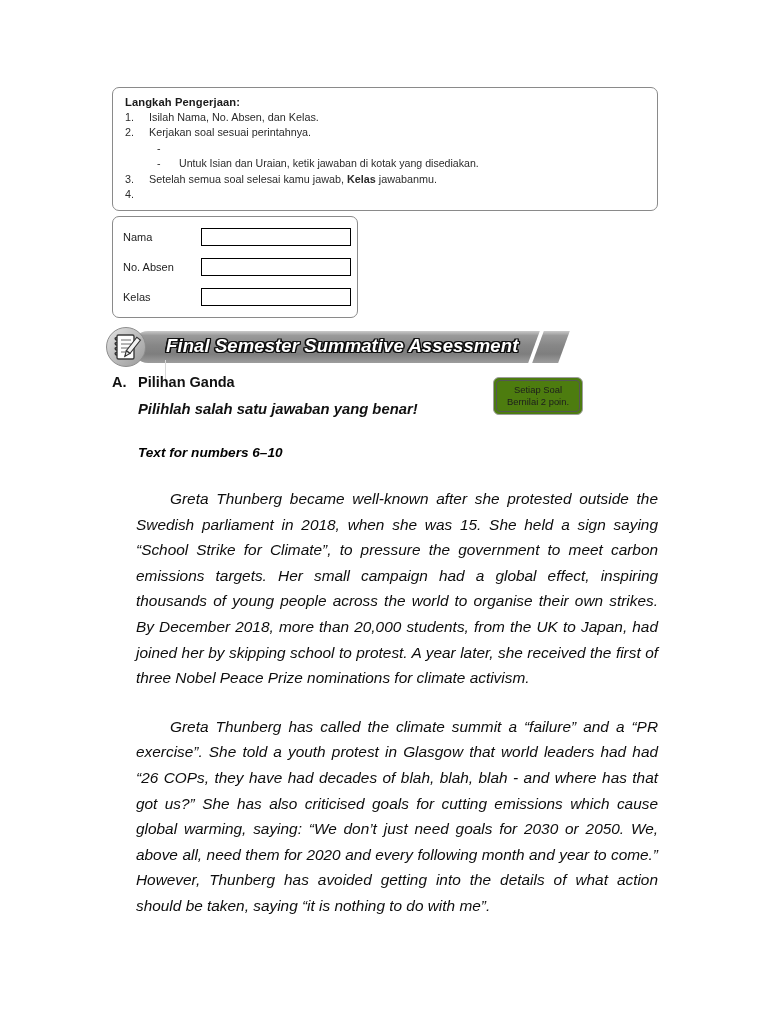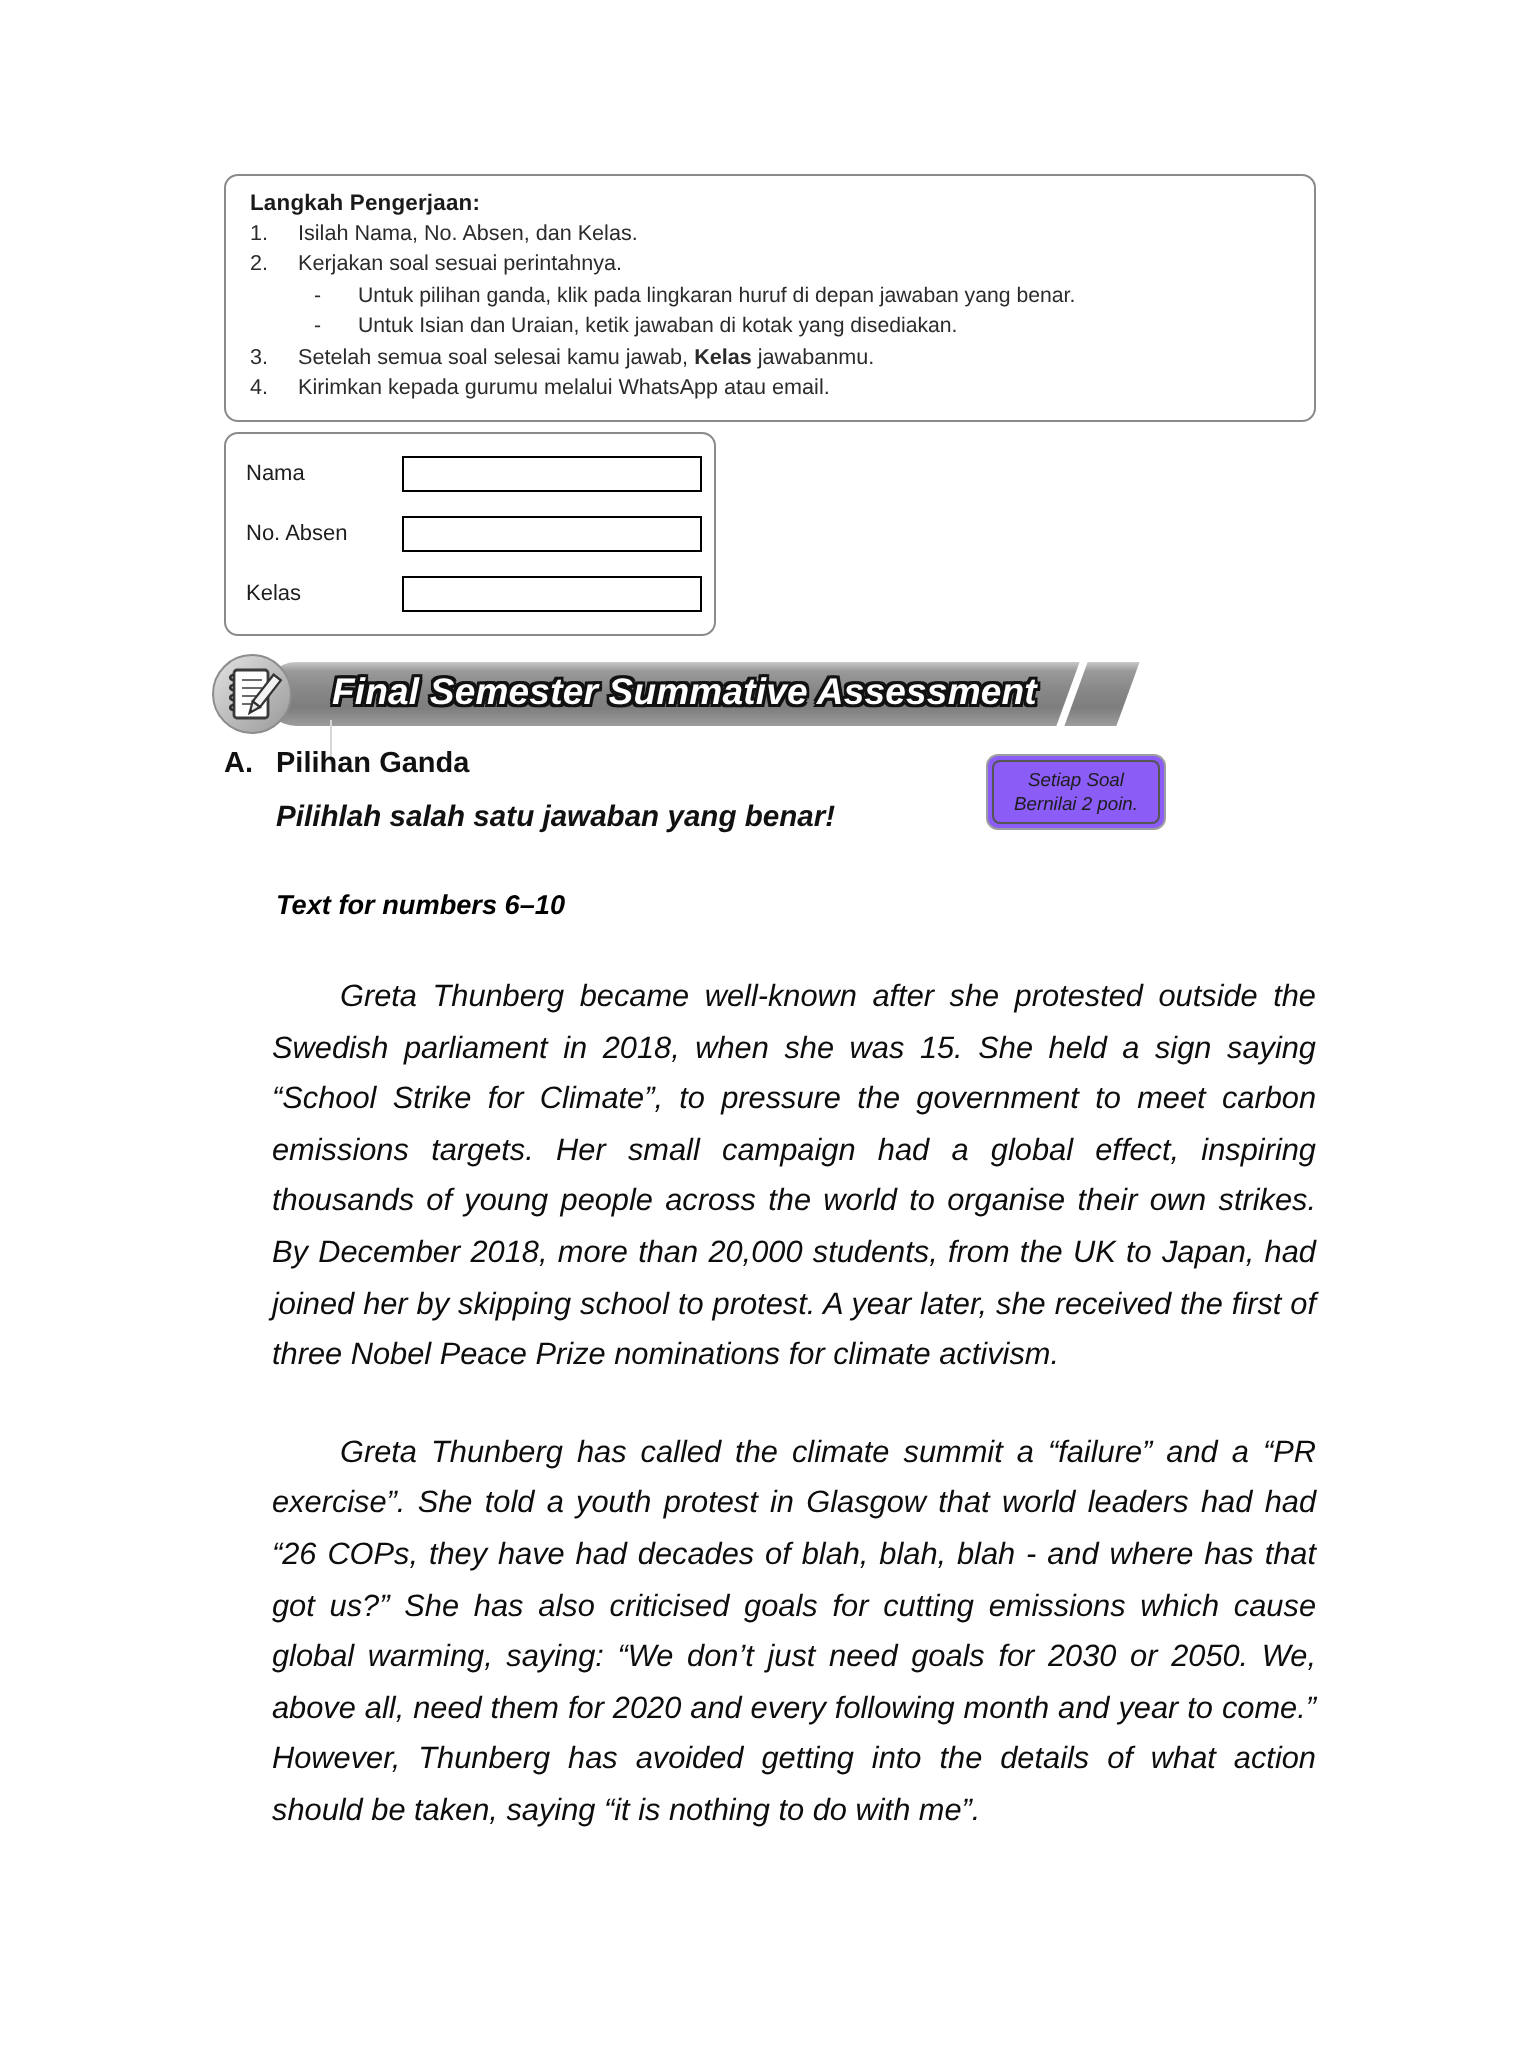--- a/index.html
+++ b/index.html
@@ -220,22 +220,21 @@
   .points-badge {
     position: absolute;
     left: 493px;
     top: 377px;
     width: 90px;
     height: 38px;
     box-sizing: border-box;
     border: 1.4px solid #9e9e9e;
     border-radius: 6px;
     padding: 2px;
-    background: #8b5cf6;
-    font-style: italic;
+    background: #4d7c0f;
   }
   .points-inner {
     width: 100%;
     height: 100%;
     box-sizing: border-box;
     border: 1.2px solid #555;
     border-radius: 4px;
     display: flex;
     flex-direction: column;
     align-items: center;
@@ -278,36 +277,34 @@
         <span>Isilah Nama, No. Absen, dan Kelas.</span>
       </div>
 
       <div class="instr-row">
         <span class="instr-num">2.</span>
         <span>Kerjakan soal sesuai perintahnya.</span>
       </div>
 
       <div class="instr-sub">
         <span class="instr-dash">-</span>
-        <span>Untuk pilihan ganda, klik pada lingkaran huruf di depan jawaban yang benar.</span>
       </div>
 
       <div class="instr-sub">
         <span class="instr-dash">-</span>
         <span>Untuk Isian dan Uraian, ketik jawaban di kotak yang disediakan.</span>
       </div>
 
       <div class="instr-row">
         <span class="instr-num">3.</span>
         <span><span>Setelah semua soal selesai kamu jawab, </span><b>Kelas</b><span> jawabanmu.</span></span>
       </div>
 
       <div class="instr-row">
         <span class="instr-num">4.</span>
-        <span>Kirimkan kepada gurumu melalui WhatsApp atau email.</span>
       </div>
 
     </div>
   </div>
 
   <div class="form-box">
 
     <div class="form-row">
       <span class="form-label">Nama</span>
       <input class="form-input" type="text" placeholder="" style="">

